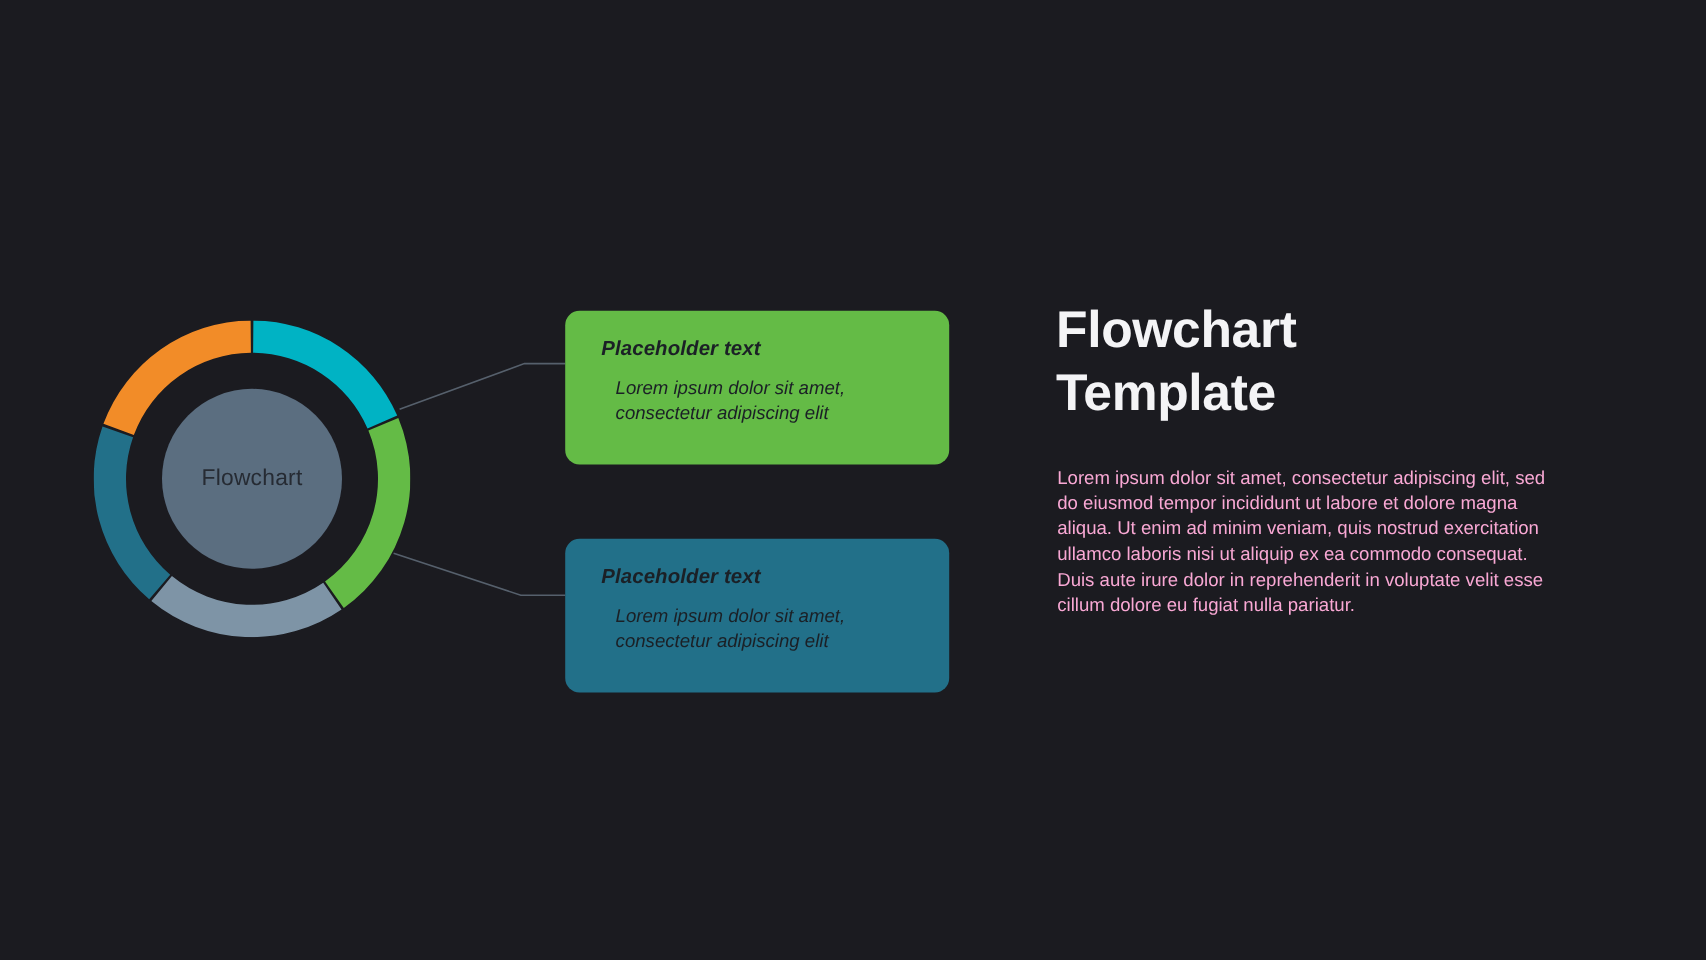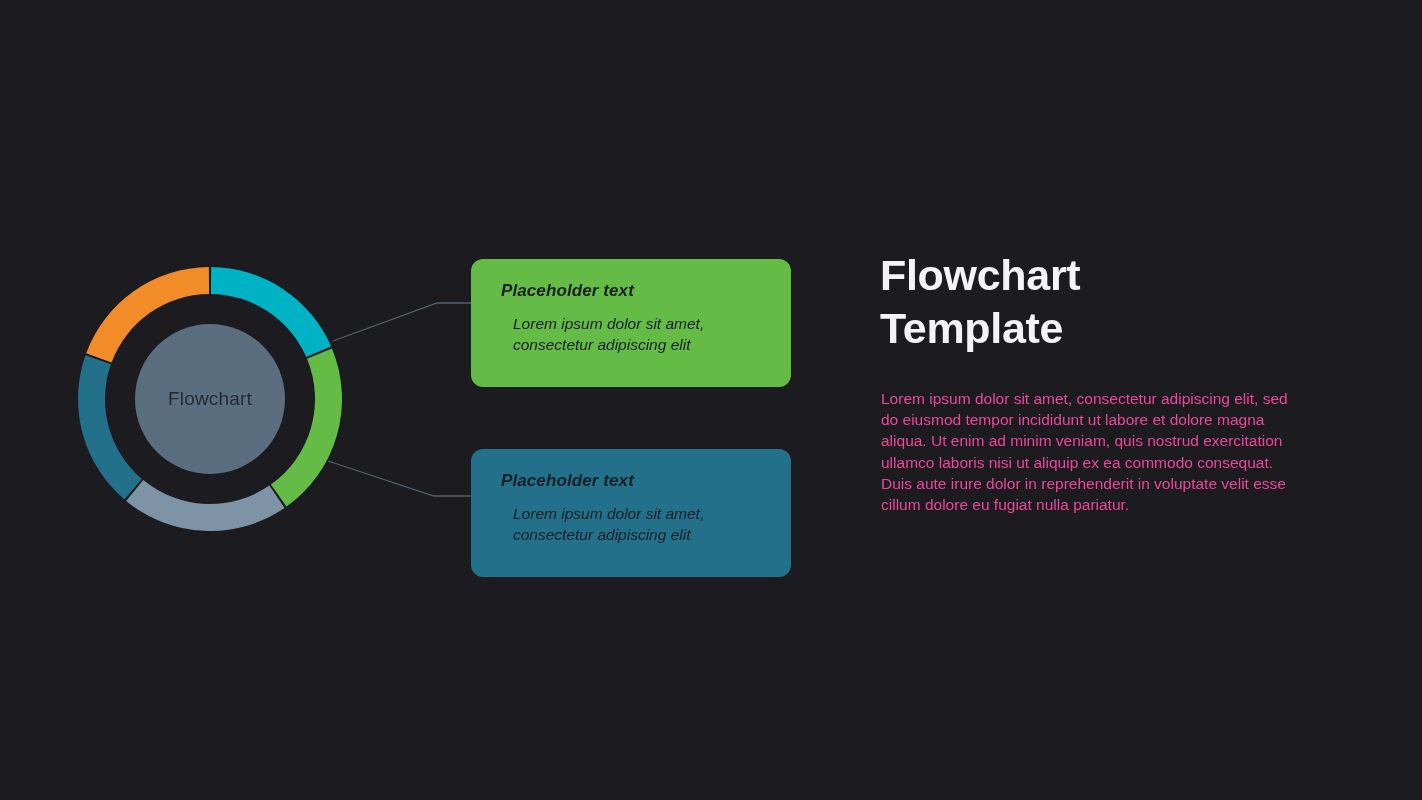--- a/index.html
+++ b/index.html
@@ -102,21 +102,21 @@
     color: #f4f4f6;
     letter-spacing: -0.3px;
   }
   #paragraph {
     position: absolute;
     left: 881px;
     top: 388px;
     width: 412px;
     font-size: 15.5px;
     line-height: 21.2px;
-    color: #ec4899;
+    color: #f9a8d4;
   }
 </style>
 </head>
 <body>
 
 <div id="slide">
 
   <svg id="connectors" viewBox="0 0 1422 800" width="1422" height="800">
     <polyline points="333,341 437,303 471,303" fill="none" stroke="#56606c" stroke-width="1.3"></polyline>
     <polyline points="328,461 434,496 471,496" fill="none" stroke="#56606c" stroke-width="1.3"></polyline>

